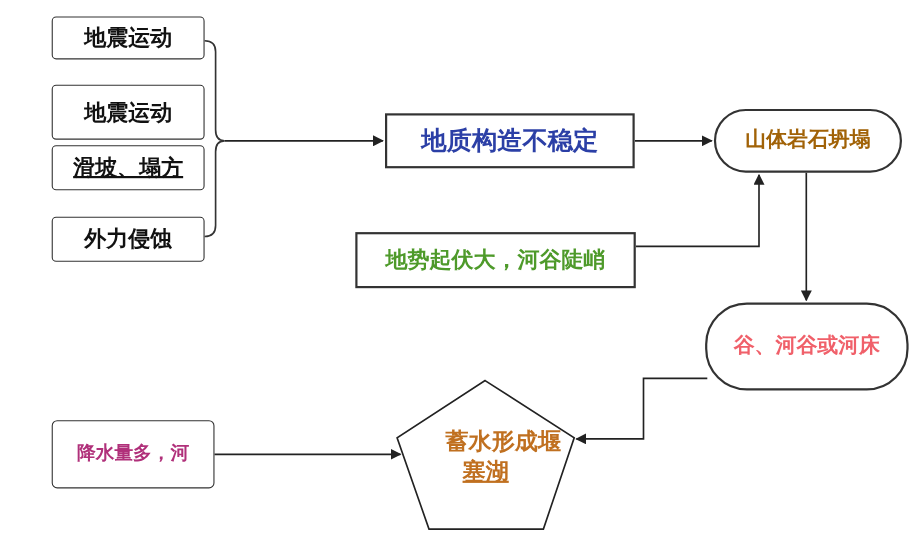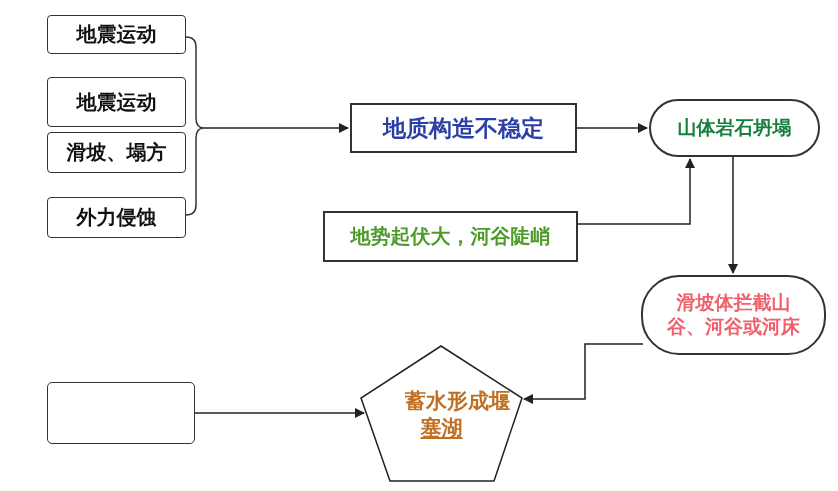--- a/index.html
+++ b/index.html
@@ -8,21 +8,21 @@
   svg.wires { position: absolute; left: 0; top: 0; width: 838px; height: 491px; }
   .node { position: absolute; box-sizing: border-box; display: flex;
           align-items: center; justify-content: center; text-align: center;
           font-weight: bold; background: #ffffff; }
   .cause { border: 1.5px solid #333; border-radius: 4px; font-size: 20px; color: #111; }
   .rect { border: 2px solid #333; }
   .pill { border: 2px solid #333; border-radius: 30px; }
   .node span { display: block; line-height: 1.25; }
   #n1 { left: 47px; top: 15px; width: 139px; height: 39px; }
   #n2 { left: 47px; top: 77px; width: 139px; height: 50px; }
-  #n3 { left: 47px; top: 132px; width: 139px; height: 41px; }
+  #n3 { left: 47px; top: 132px; width: 139px; height: 41px; text-decoration: underline; }
   #n4 { left: 47px; top: 197px; width: 139px; height: 41px; }
   #geo { left: 350px; top: 103px; width: 227px; height: 50px; font-size: 23px; align-items: center; }
   #collapse { left: 649px; top: 99px; width: 171px; height: 58px; font-size: 19px; border-radius: 29px; }
   #terrain { left: 323px; top: 211px; width: 255px; height: 51px; font-size: 20px; }
   #block { left: 641px; top: 275px; width: 185px; height: 80px; font-size: 19px; border-radius: 38px; }
   #rain { left: 47px; top: 382px; width: 148px; height: 62px; font-size: 17px;
           border: 1.5px solid #333; border-radius: 5px; }
   #lake-text { position: absolute; left: 361px; top: 388px; width: 161px;
                text-align: center; font-weight: bold; font-size: 21px; line-height: 1.3; }
 </style>
@@ -58,35 +58,35 @@
   </div>
 <div id="n4" class="node cause">
     <span>外力侵蚀</span>
   </div>
 
 <div id="geo" class="node rect">
   <span class="colored" style="color: rgb(43, 63, 166);">地质构造不稳定</span>
 </div>
 
 <div id="collapse" class="node pill">
-  <span class="colored" style="color: #15803d;">山体岩石坍塌</span>
+  <span class="colored" style="color: #a16207;">山体岩石坍塌</span>
 </div>
 
 <div id="terrain" class="node rect">
   <span class="colored" style="color: rgb(78, 154, 42);">地势起伏大，河谷陡峭</span>
 </div>
 
 <div id="block" class="node pill">
   <div>
-    <span class="colored" style="color: rgb(240, 96, 106);">滑坡体拦截山</span>
     <span class="colored" style="color: rgb(240, 96, 106);">谷、河谷或河床</span>
   </div>
 </div>
 
 <div id="rain" class="node">
   <div>
+    <span class="colored" style="color: rgb(176, 48, 122);">降水量多，河</span>
   </div>
 </div>
 
 <div id="lake-text">
   <span class="colored" style="color: rgb(192, 112, 32); margin-left: 32px;">蓄水形成堰</span>
   <span class="colored" style="color: rgb(192, 112, 32); text-decoration: underline;">塞湖</span>
 </div>
 
 </body></html>

